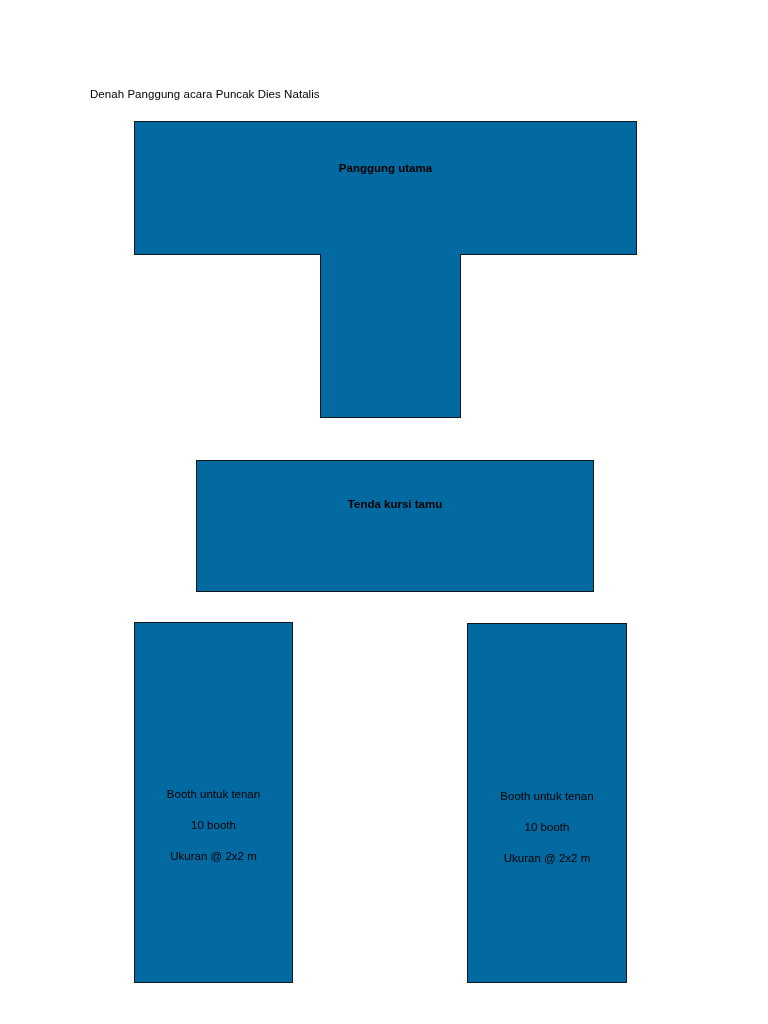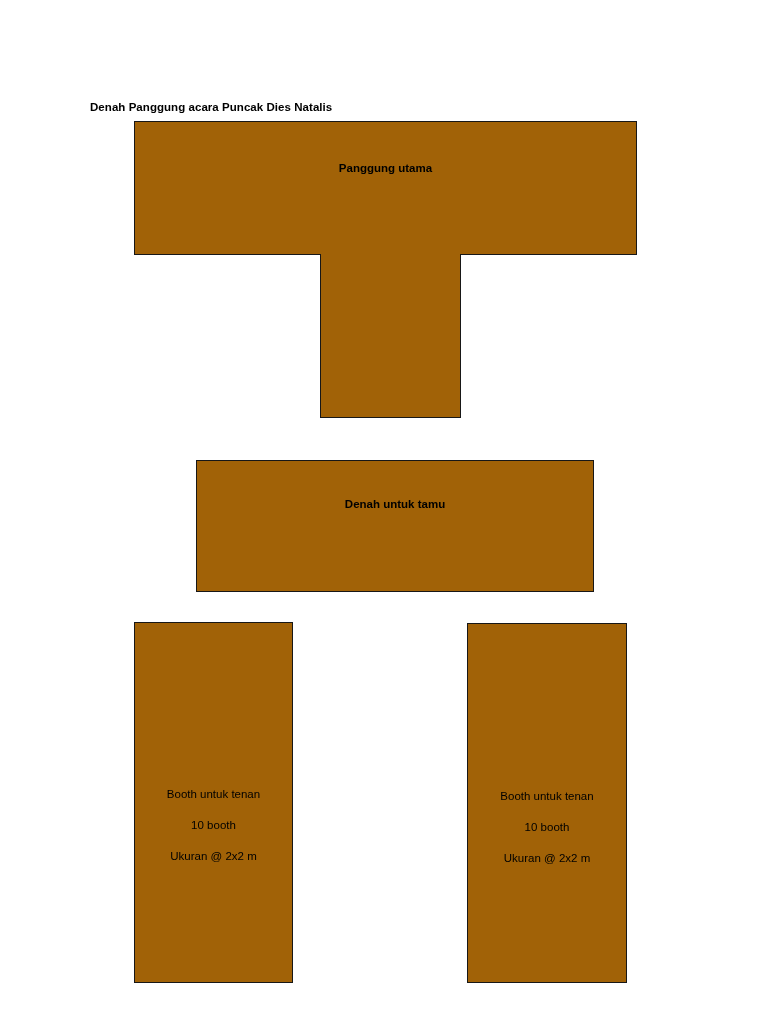--- a/index.html
+++ b/index.html
@@ -16,33 +16,33 @@
     width: 768px;
     height: 1024px;
     background: #ffffff;
     overflow: hidden;
   }
 
   
   .doc-title {
     position: absolute;
     left: 90px;
-    top: 100px;
+    top: 87px;
     font-size: 11.5px;
-    font-weight: bold;
+    font-weight: normal;
     letter-spacing: 0.05px;
     white-space: nowrap;
     line-height: 14px;
   }
 
   
   .shape {
     position: absolute;
     box-sizing: border-box;
-    background: #a16207;
+    background: #0369a1;
     border: 1.4px solid #171717;
   }
 
   
   .stage-main {
     left: 134px;
     top: 121px;
     width: 503px;
     height: 134px;
   }
@@ -98,21 +98,21 @@
 
   <div class="doc-title">Denah Panggung acara Puncak Dies Natalis</div>
 
   <div class="shape stage-main">
     <div class="shape-label bold">Panggung utama</div>
   </div>
 
   <div class="shape stage-runway"></div>
 
   <div class="shape tent-guests">
-    <div class="shape-label bold">Denah untuk tamu</div>
+    <div class="shape-label bold">Tenda kursi tamu</div>
   </div>
 
   <div class="shape booth-left">
     <div class="shape-label plain">Booth untuk tenan</div>
     <div class="shape-label plain" style="top:187px;">10 booth</div>
     <div class="shape-label plain" style="top:218px;">Ukuran @ 2x2 m</div>
   </div>
 
   <div class="shape booth-right">
     <div class="shape-label plain">Booth untuk tenan</div>

